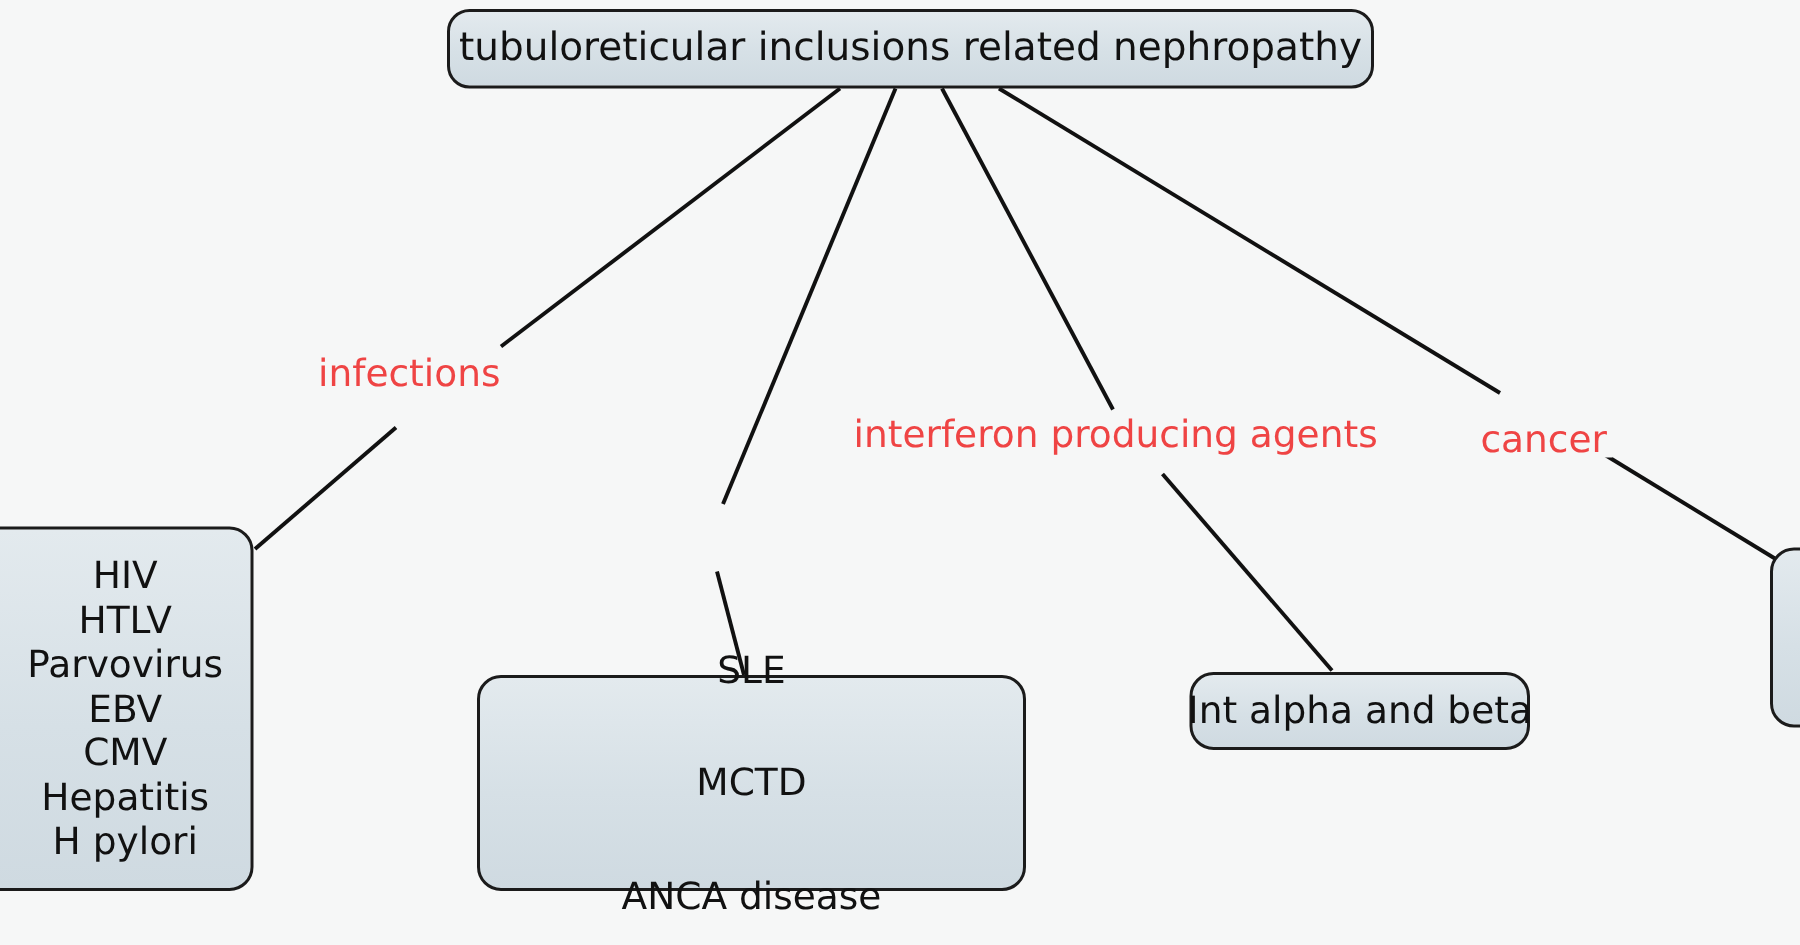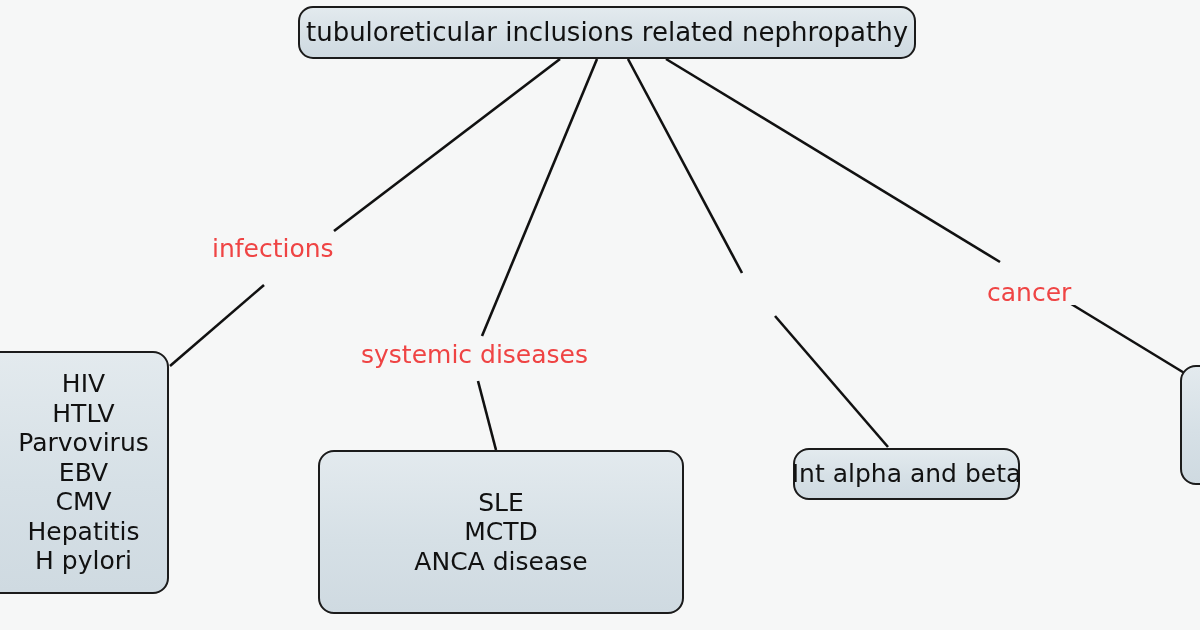--- a/index.html
+++ b/index.html
@@ -55,23 +55,24 @@
     width: 189px;
     height: 243px;
     font-size: 25px;
     border-radius: 16px;
     padding-left: 18px;
   }
   .node-systemic {
     left: 318px;
     top: 450px;
     width: 366px;
-    height: 164px;
+    height: 144px;
     font-size: 25px;
     border-radius: 16px;
+    gap: 46px;
   }
   .node-interferon {
     left: 793px;
     top: 448px;
     width: 227px;
     height: 52px;
     font-size: 25px;
     border-radius: 16px;
   }
   .node-cancer {
@@ -117,21 +118,21 @@
 
     <line x1="666" y1="59" x2="1000" y2="262" stroke="#111111" stroke-width="2.6"></line>
     <line x1="1063" y1="299" x2="1186" y2="374" stroke="#111111" stroke-width="2.6"></line>
   </svg>
 
   <div class="node node-root">
     <span class="node-line">tubuloreticular inclusions related nephropathy</span>
   </div>
 
   <div class="edge-label lbl-infections">infections</div>
-  <div class="edge-label lbl-systemic">systemic diseases</div>
+  <div class="edge-label lbl-interferon">interferon producing agents</div>
   <div class="edge-label lbl-cancer">cancer</div>
 
   <div class="node node-infections">
     <span class="node-line">HIV</span>
     <span class="node-line">HTLV</span>
     <span class="node-line">Parvovirus</span>
     <span class="node-line">EBV</span>
     <span class="node-line">CMV</span>
     <span class="node-line">Hepatitis</span>
     <span class="node-line">H pylori</span>

